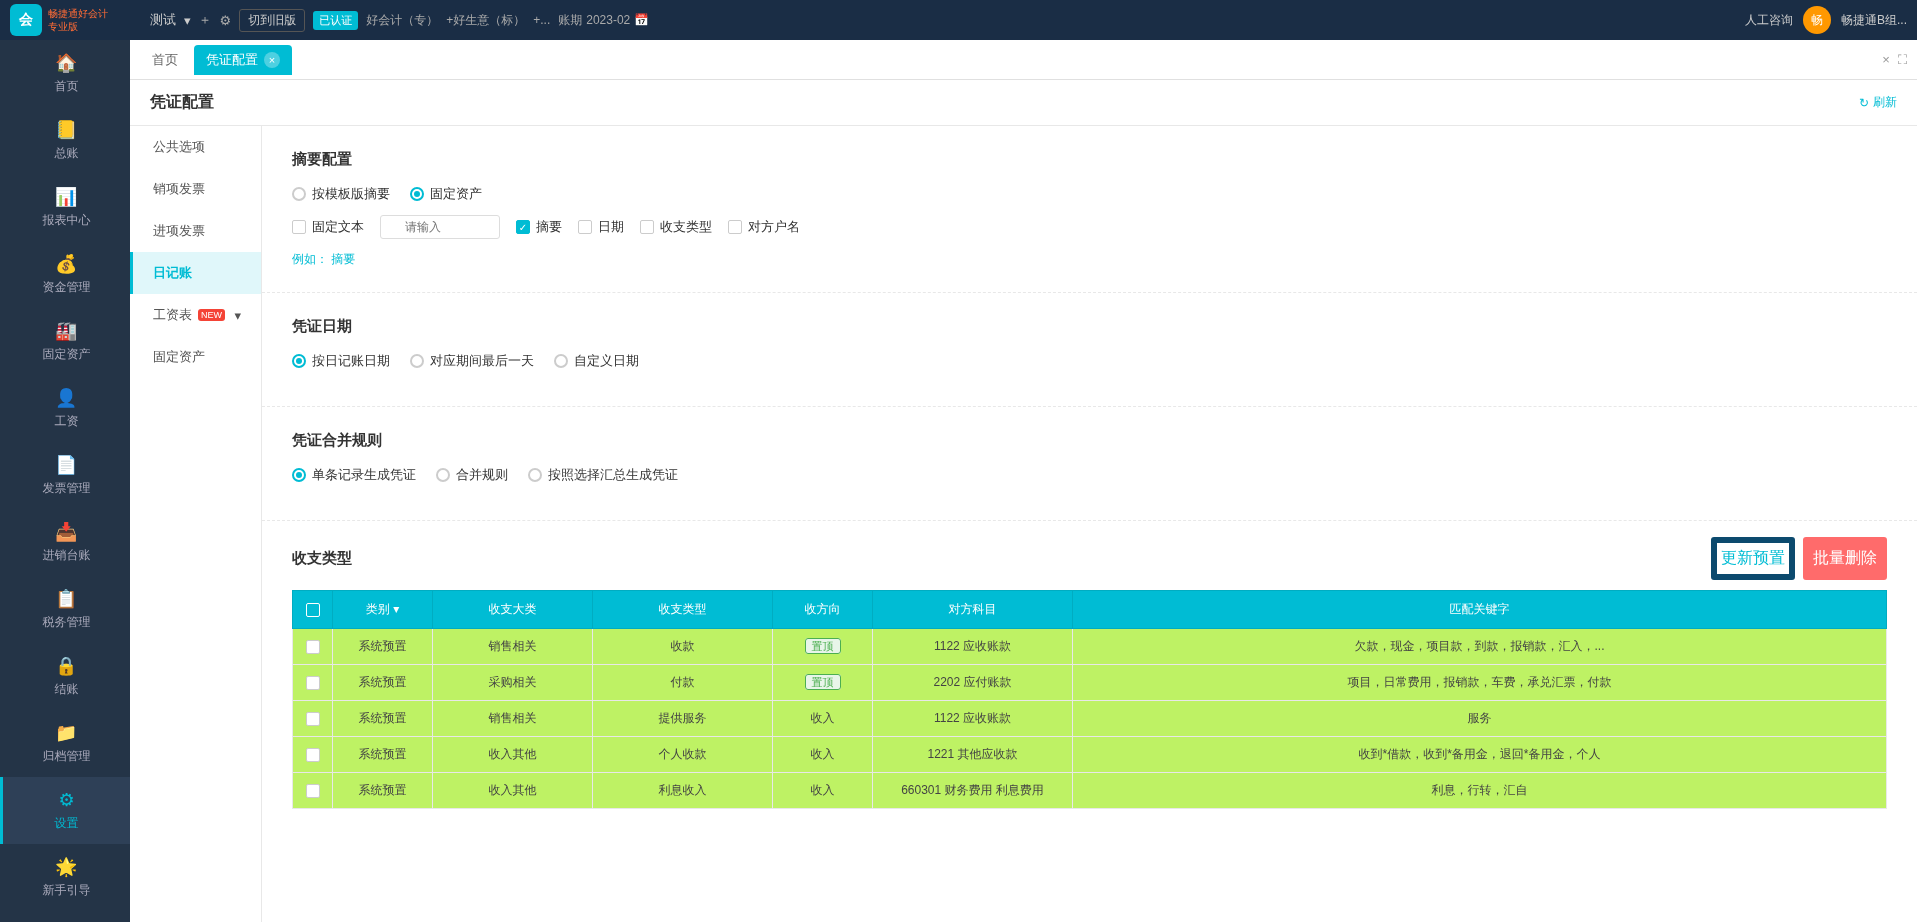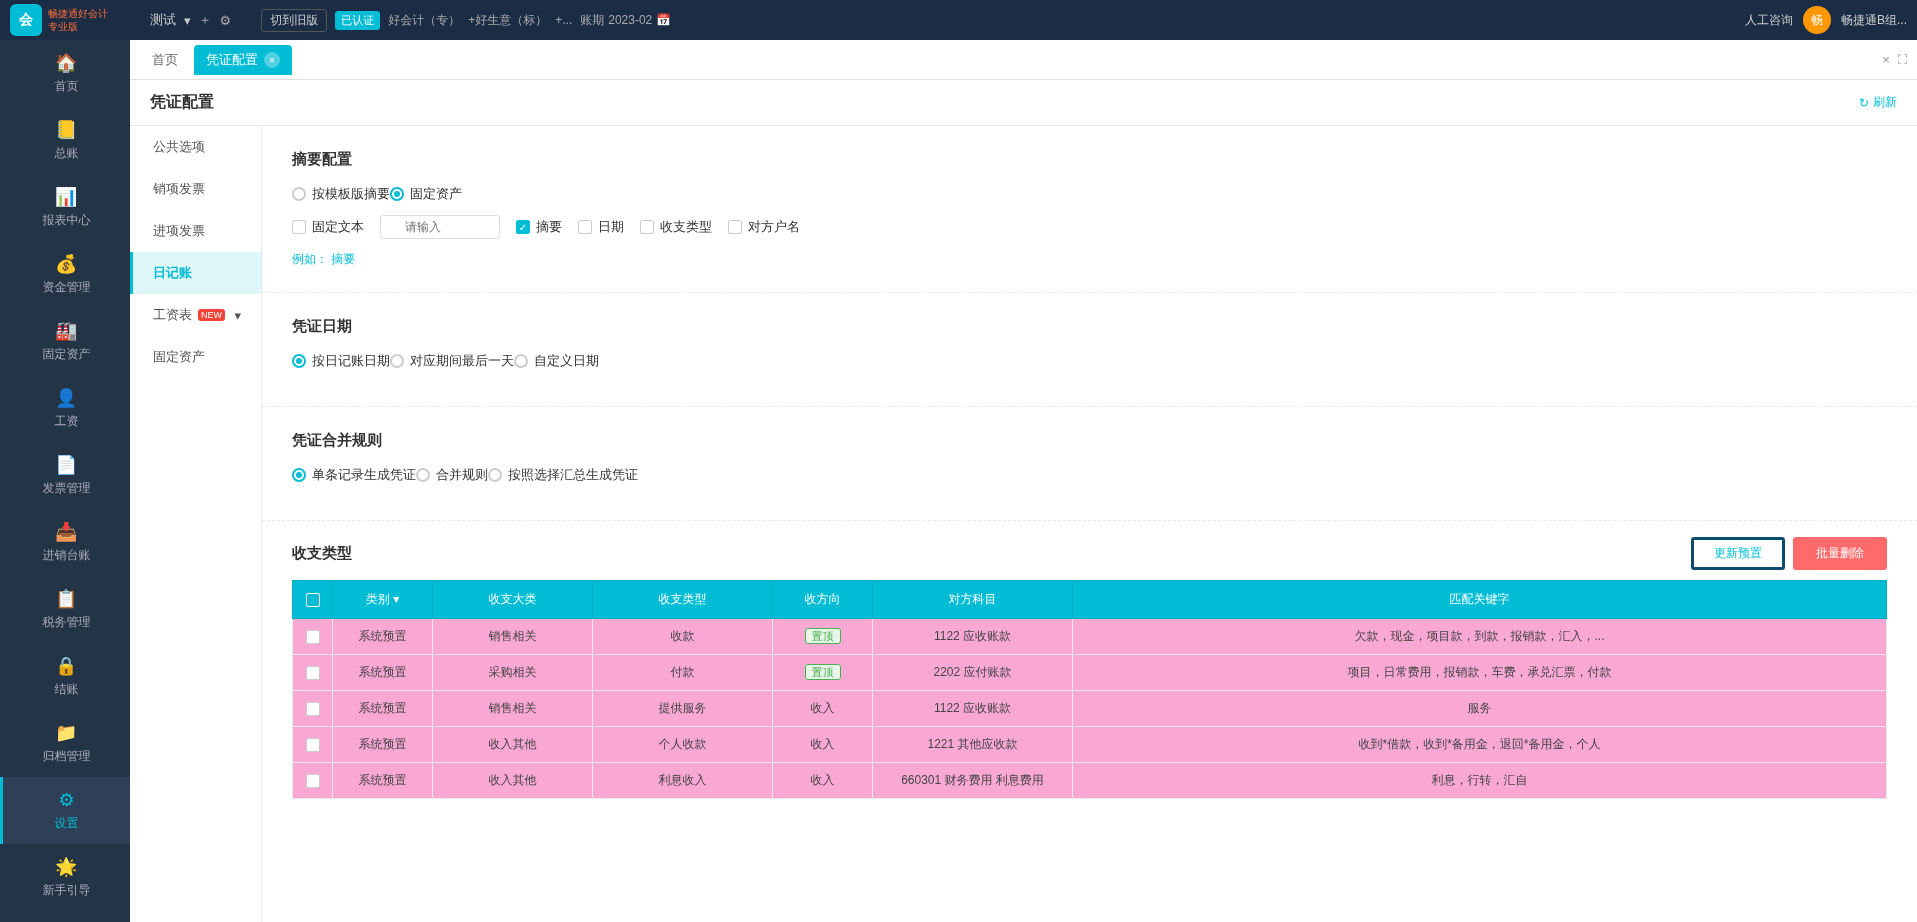--- a/index.html
+++ b/index.html
@@ -7,21 +7,21 @@
 
     
     .topbar { height: 40px; background: #1a2d45; display: flex; align-items: center; padding: 0 10px; color: #ccc; flex-shrink: 0; }
     .topbar-logo { width: 130px; display: flex; align-items: center; gap: 6px; }
     .topbar-logo-icon { width: 32px; height: 32px; background: #00bcd4; border-radius: 6px; display: flex; align-items: center; justify-content: center; color: white; font-size: 14px; font-weight: bold; }
     .topbar-logo-text { color: white; font-size: 12px; line-height: 1.3; }
     .topbar-logo-text span { display: block; color: #ff6b35; font-size: 10px; }
     .topbar-center { flex: 1; display: flex; align-items: center; gap: 8px; padding-left: 10px; }
     .topbar-company { color: #ccc; font-size: 13px; }
     .topbar-arrow { color: #ccc; }
-    .topbar-switch-btn { background: transparent; border: 1px solid #555; color: #ccc; border-radius: 3px; padding: 2px 8px; cursor: pointer; font-size: 12px; margin-left: 22px; }
+    .topbar-switch-btn { background: transparent; border: 1px solid #555; color: #ccc; border-radius: 3px; padding: 2px 8px; cursor: pointer; font-size: 12px; }
     .topbar-tag { padding: 2px 6px; border-radius: 3px; font-size: 11px; }
     .tag-certified { background: #00bcd4; color: white; }
     .tag-text { color: #aaa; font-size: 12px; }
     .topbar-period { color: #aaa; font-size: 12px; display: flex; align-items: center; gap: 4px; }
     .topbar-right { display: flex; align-items: center; gap: 10px; margin-left: auto; color: #ccc; font-size: 12px; }
     .topbar-avatar { width: 28px; height: 28px; border-radius: 50%; background: #ff9800; display: flex; align-items: center; justify-content: center; color: white; font-size: 12px; }
 
     
     .main-layout { display: flex; flex: 1; overflow: hidden; }
 
@@ -55,43 +55,43 @@
     .left-nav-item .arrow { margin-left: auto; }
 
     
     .config-main { flex: 1; overflow-y: auto; padding: 0; background: white; }
 
     
     .section { padding: 24px 30px; border-bottom: 1px dashed #e8e8e8; }
     .section-title { font-size: 15px; font-weight: bold; color: #333; margin-bottom: 16px; }
 
     
-    .radio-group { display: flex; align-items: flex-end; margin-bottom: 12px; }
+    .radio-group { display: flex; gap: 20px; align-items: flex-end; margin-bottom: 12px; }
     .radio-item { display: flex; align-items: center; gap: 6px; cursor: pointer; font-size: 13px; }
     .radio-circle { width: 14px; height: 14px; border-radius: 50%; border: 2px solid #ccc; display: flex; align-items: center; justify-content: center; }
     .radio-circle.selected { border-color: #00bcd4; }
     .radio-circle.selected::after { content: ''; width: 6px; height: 6px; background: #00bcd4; border-radius: 50%; display: block; }
 
     
     .checkbox-group { display: flex; align-items: center; gap: 16px; margin: 12px 0; flex-wrap: wrap; }
     .checkbox-item { display: flex; align-items: center; gap: 6px; cursor: pointer; font-size: 13px; }
     .checkbox-box { width: 14px; height: 14px; border: 1px solid #ccc; border-radius: 2px; display: flex; align-items: center; justify-content: center; background: white; }
     .checkbox-box.checked { background: #00bcd4; border-color: #00bcd4; color: white; font-size: 10px; }
     .checkbox-input { border: 1px solid #ddd; border-radius: 3px; padding: 4px 24px; font-size: 12px; color: #999; width: 120px; }
     .example-text { color: #00bcd4; font-size: 12px; margin-top: 8px; }
 
     
     .table-section { padding: 0 30px 20px; }
-    .action-btn { padding: 5px 20px; border-radius: 3px; font-size: 12px; cursor: pointer; border: 3px solid #0c4a6e; color: #00bcd4; background: white; }
+    .action-btn { padding: 5px 4px; border-radius: 3px; font-size: 16px; cursor: pointer; border: 6px solid #0c4a6e; color: #00bcd4; background: white; }
     .action-btn.danger { background: #ff6b6b; color: white; border-color: #ff6b6b; }
 
     
     .data-table { width: 100%; border-collapse: collapse; font-size: 12px; }
     .data-table th { background: #00bcd4; color: white; padding: 10px 8px; text-align: center; font-weight: normal; border: 1px solid #00acc1; }
-    .data-table td { padding: 9px 8px; border: 1px solid #e8e8e8; text-align: center; color: #444; background: #f9a8d4; }
+    .data-table td { padding: 9px 8px; border: 1px solid #e8e8e8; text-align: center; color: #444; background: #bef264; }
     .data-table .checkbox-cell { width: 40px; }
     .tag-top { background: #e8f5e9; color: #4caf50; border: 1px solid #4caf50; border-radius: 3px; padding: 1px 6px; font-size: 11px; cursor: pointer; }
     .td-left { text-align: left; }
     .th-checkbox { width: 40px; }
     .col-category { width: 100px; }
     .col-major { width: 160px; }
     .col-type { width: 180px; }
     .col-direction { width: 100px; }
     .col-account { width: 200px; }
     .section-label { font-size: 15px; font-weight: bold; color: #333; }

